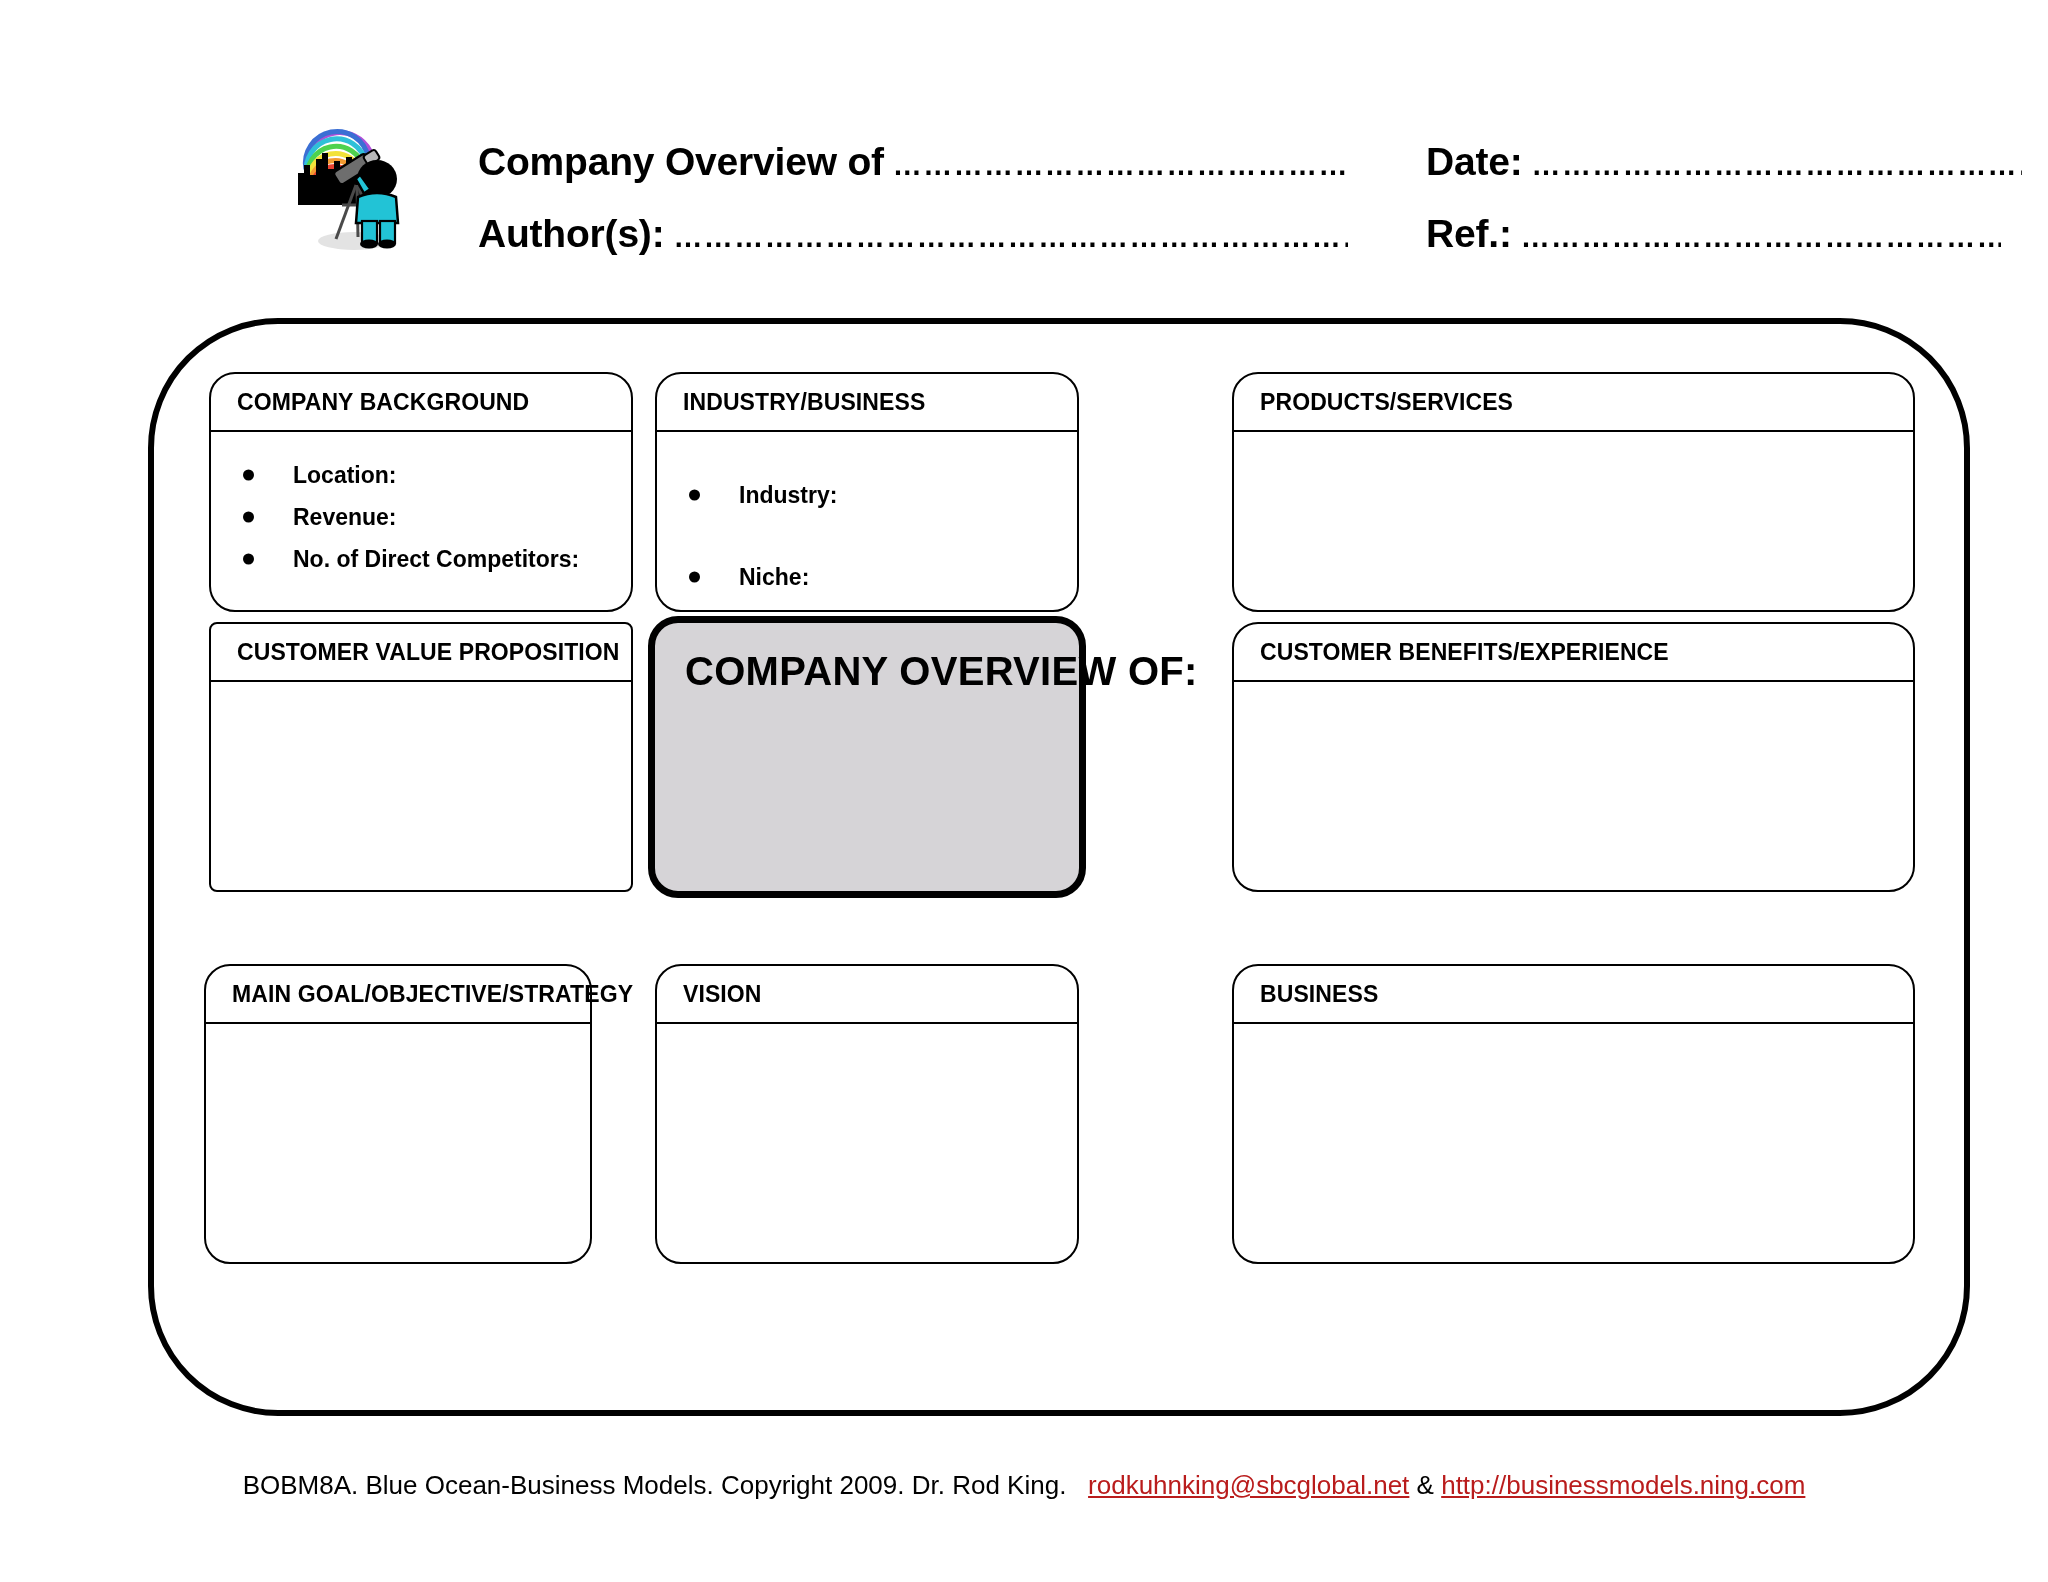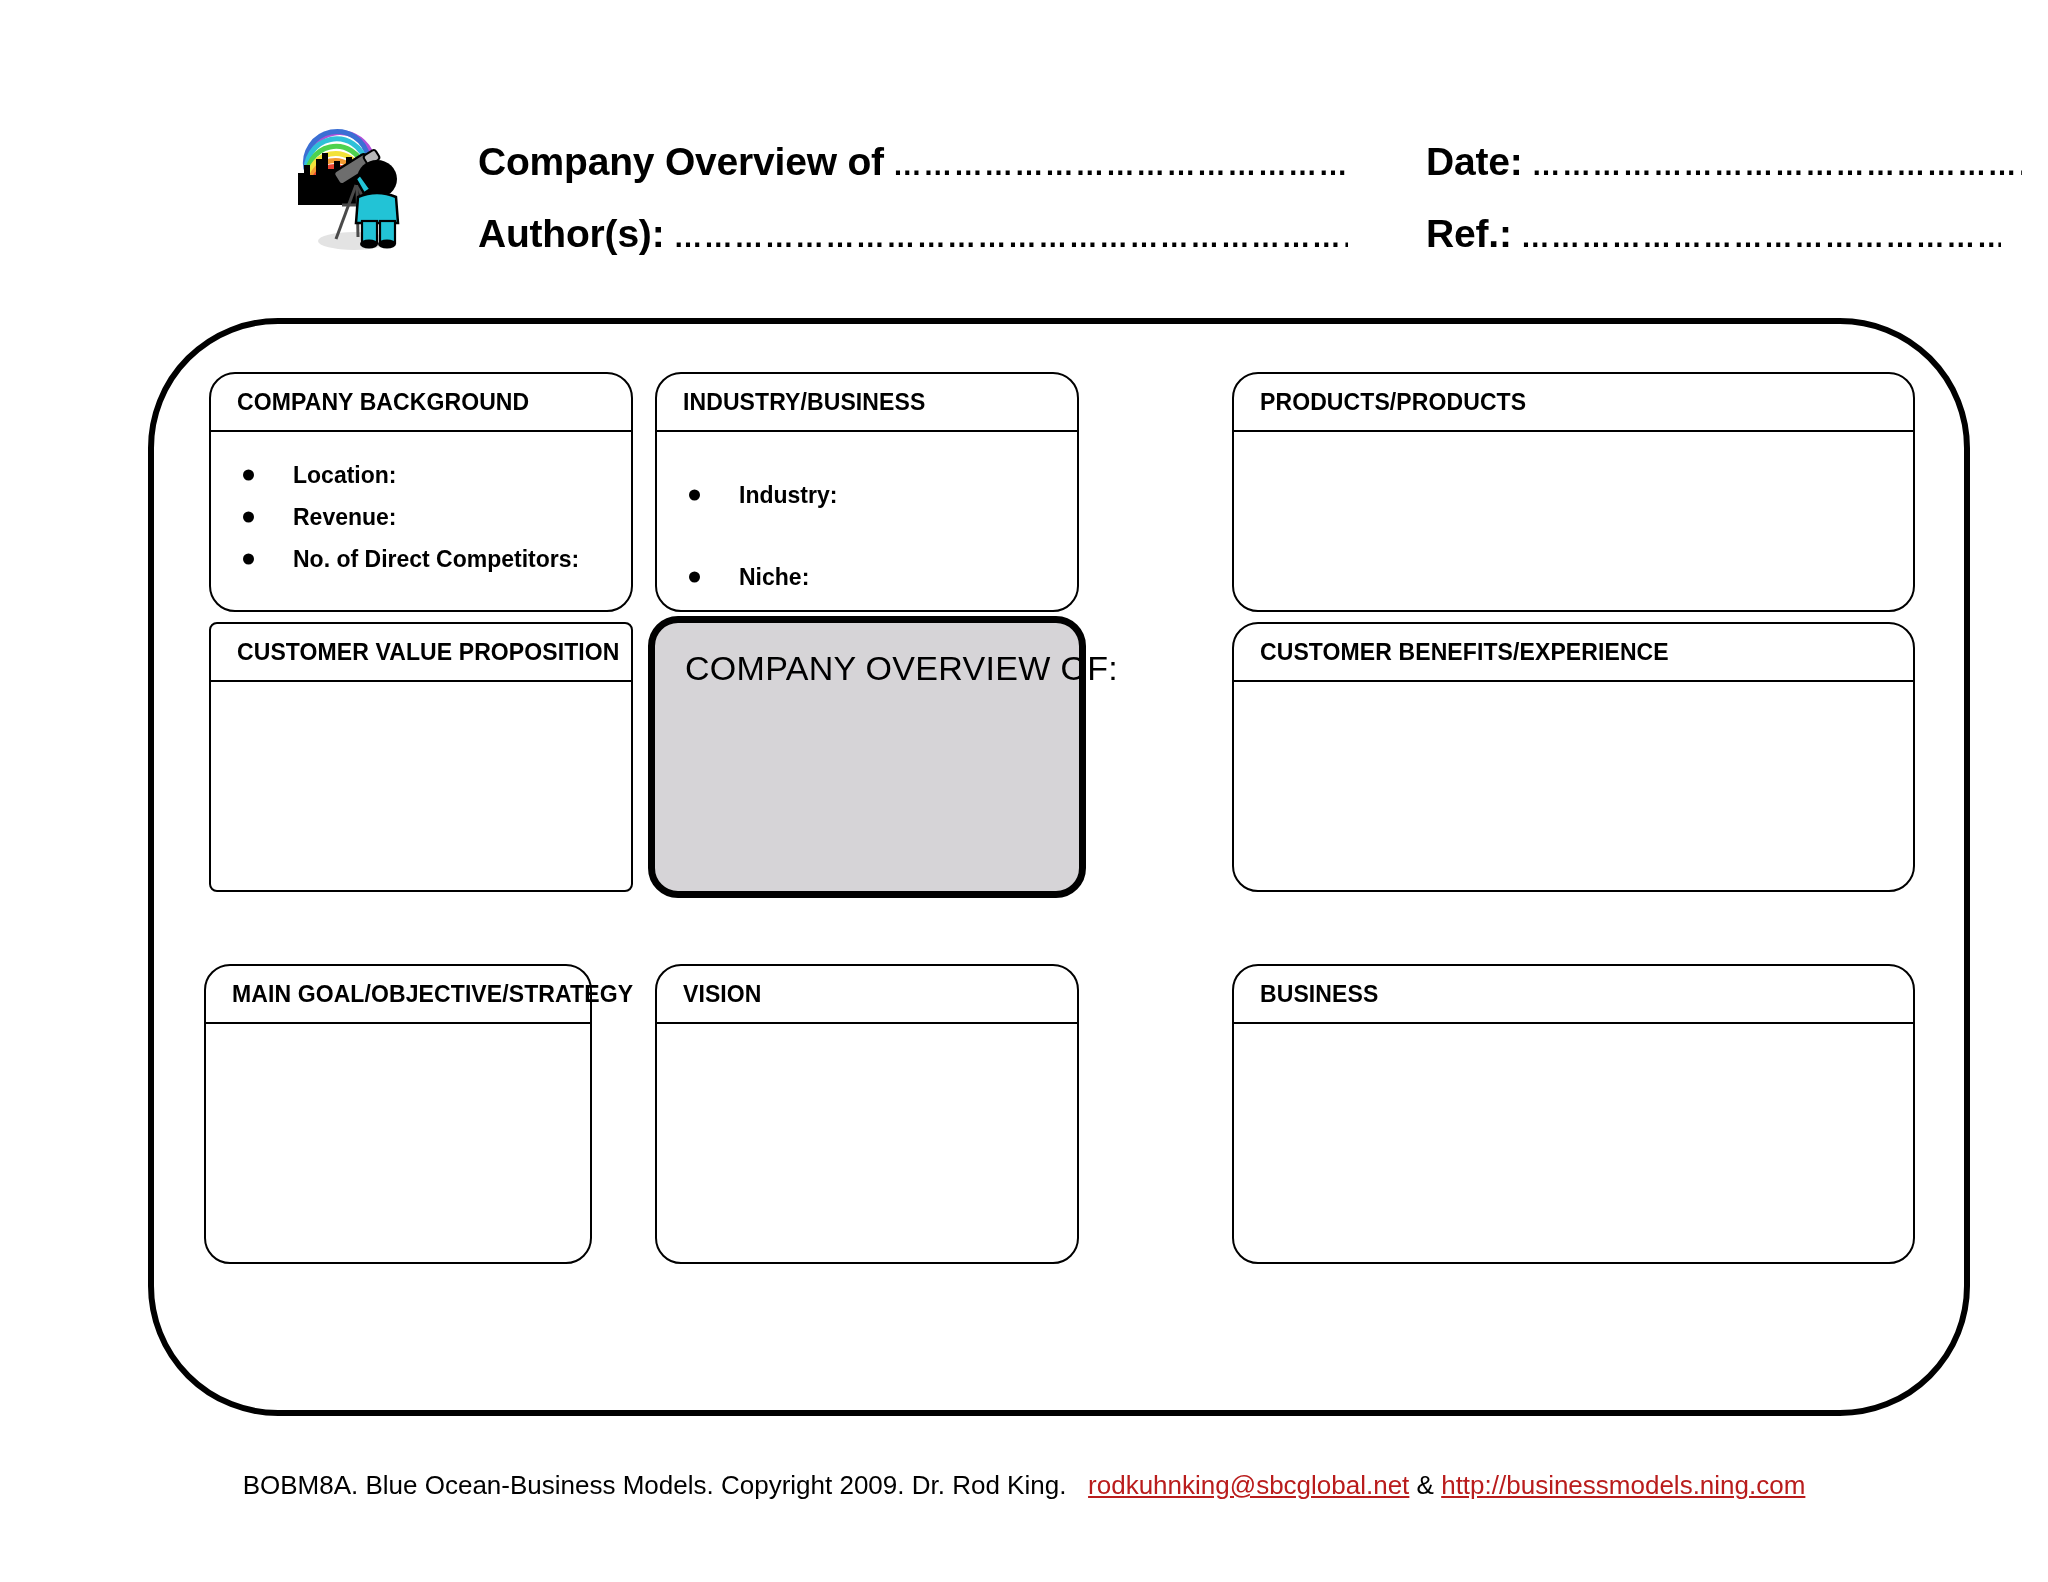--- a/index.html
+++ b/index.html
@@ -164,22 +164,22 @@
     position: absolute;
     box-sizing: border-box;
     border: 7px solid #000000;
     border-radius: 30px;
     background: #d6d4d7;
   }
   .center-card .center-label {
     position: absolute;
     left: 30px;
     top: 26px;
-    font-size: 34px;
-    font-weight: normal;
+    font-size: 40px;
+    font-weight: bold;
     letter-spacing: 0.3px;
     white-space: nowrap;
     font-family: "Liberation Sans", sans-serif;
   }
 
   
   .footer {
     position: absolute;
     left: 0;
     top: 1470px;
@@ -288,21 +288,21 @@
       <ul class="blist loose">
         <li>Industry:</li>
         <li>Niche:</li>
         <li>Model:</li>
       </ul>
     </div>
   </div>
 
   <div class="card" style="left:1078px; top:48px; width:683px; height:240px;">
     <div class="card-title">
-      <span>PRODUCTS/PRODUCTS</span>
+      <span>PRODUCTS/SERVICES</span>
     </div>
     <div class="card-body"></div>
   </div>
 
   <div class="card" style="left:55px; top:298px; width:424px; height:270px;border-radius:8px;">
     <div class="card-title">
       <span>CUSTOMER VALUE PROPOSITION</span>
     </div>
     <div class="card-body"></div>
   </div>

